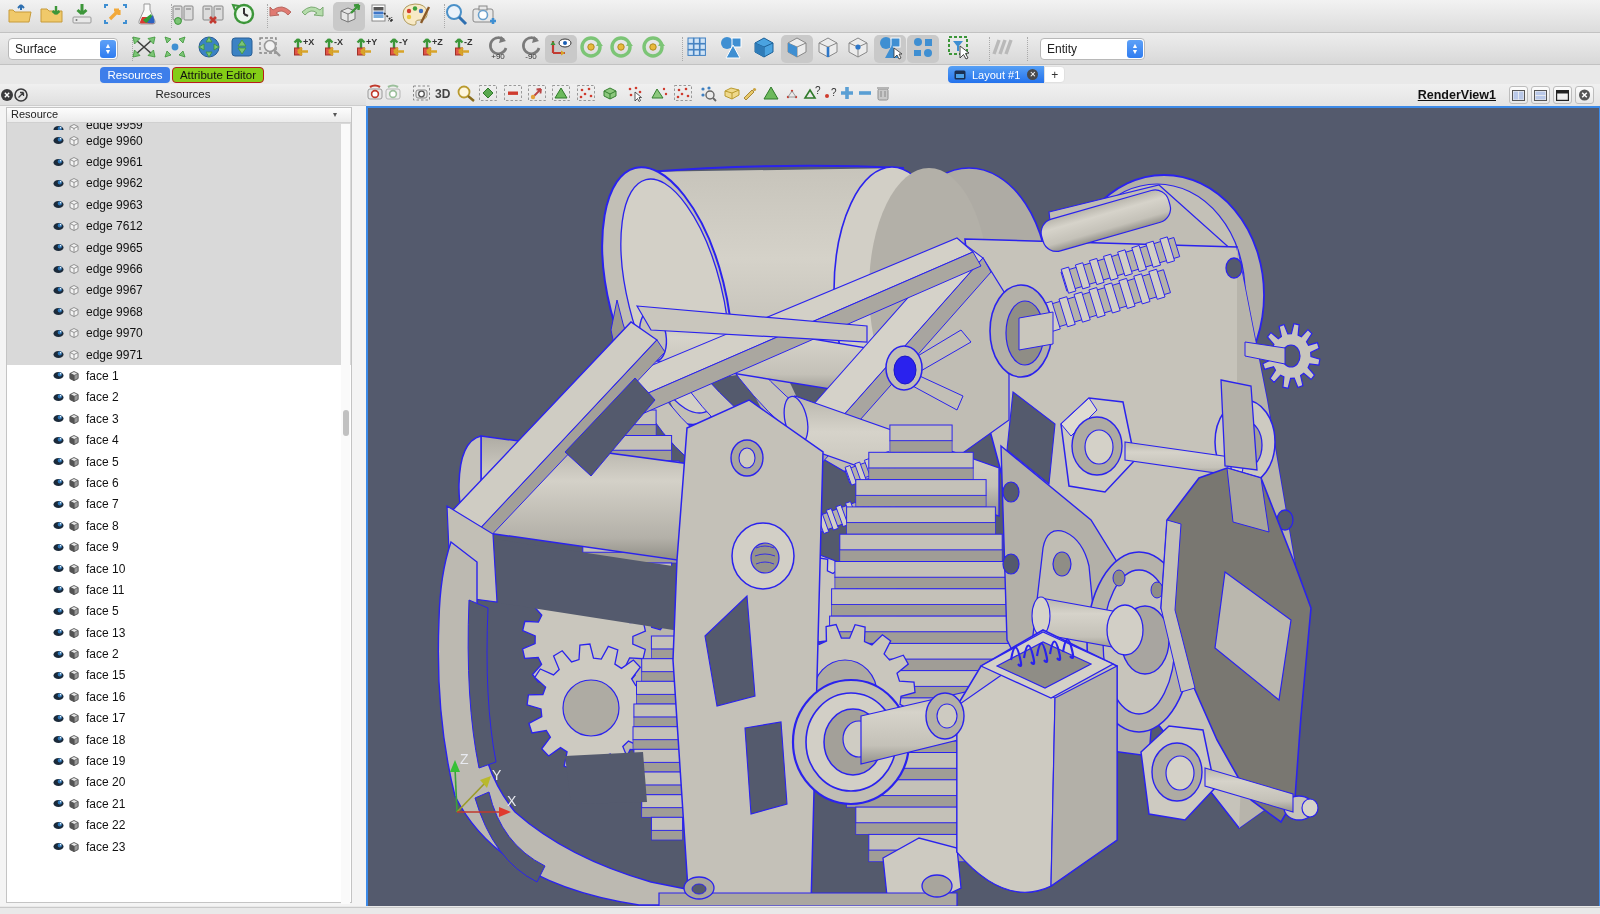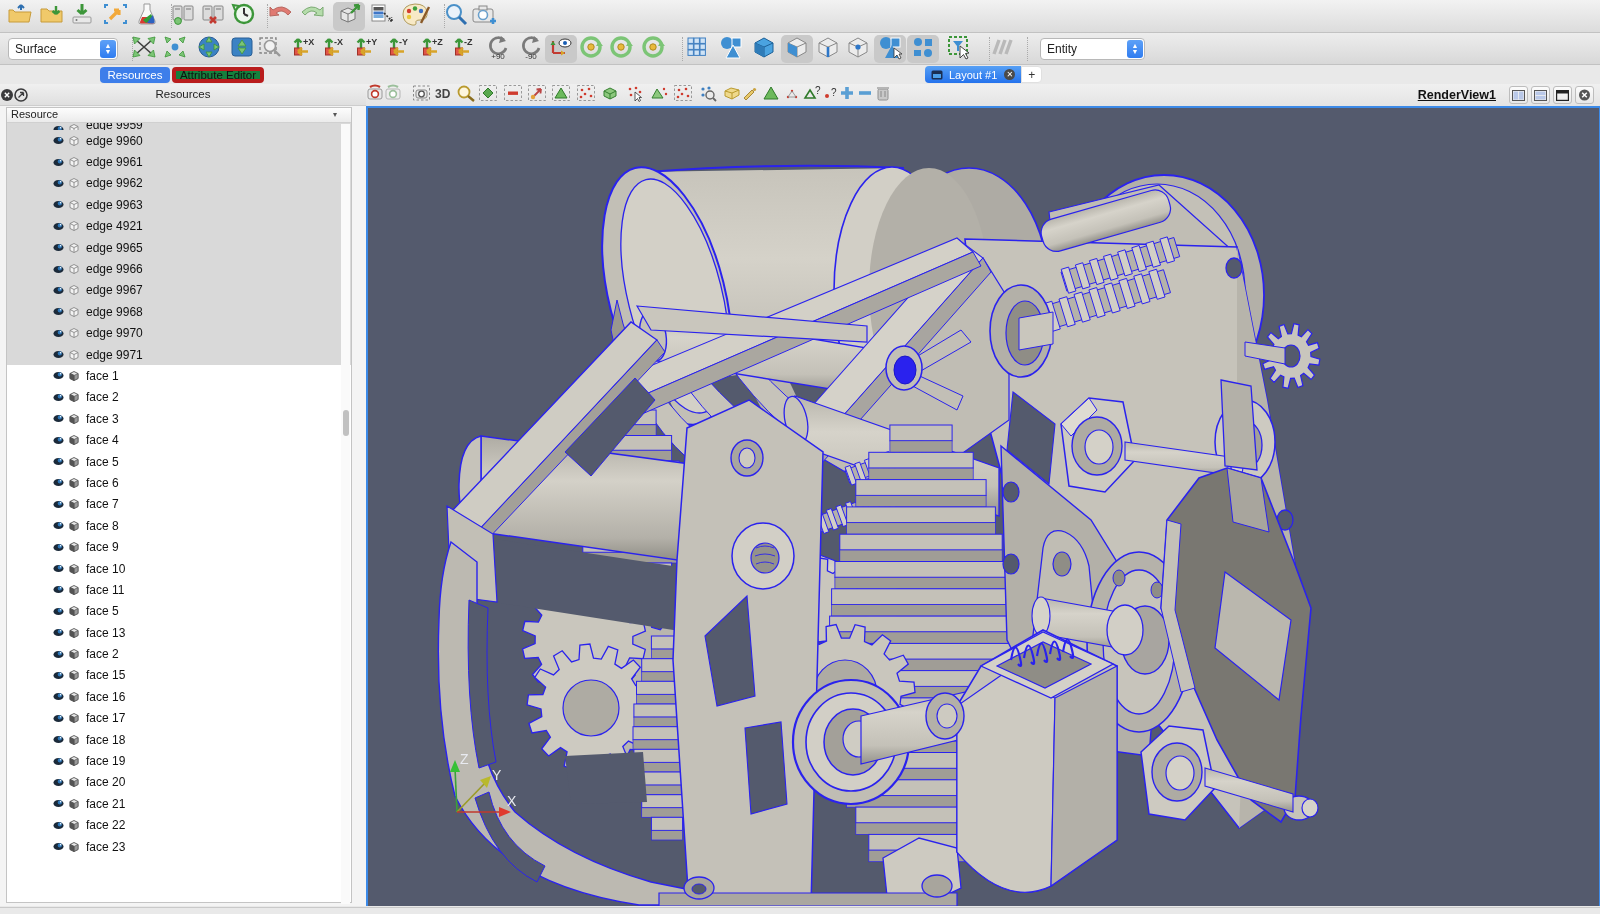--- a/index.html
+++ b/index.html
@@ -288,24 +288,24 @@
         <g stroke="#b9b9b9" stroke-width="3.4">
           <path d="M8,20 L13,6"></path>
           <path d="M14,20 L19,6"></path>
           <path d="M20,20 L25,6"></path>
         </g>
       </svg></div>
     <div class="combo" style="position:absolute;left:1040px;top:5px;width:105px;padding-left:6px">Entity<span class="stepper">▲<br>▼</span></div>
   </div>
 <div id="tabrow">
     <div class="ptab" style="left:100px;width:70px;background:#3d7eea;color:#fff;">Resources</div>
-    <div class="ptab" style="left:172px;width:92px;background:#15803d;color:#111;border:4px solid #b91c1c;">Attribute Editor</div>
+    <div class="ptab" style="left:172px;width:92px;background:#84cc16;color:#111;border:1px solid #b91c1c;">Attribute Editor</div>
   </div>
 <div id="lay-tabs">
-    <div style="height:17px;background:linear-gradient(#57a0f5,#2472ec);border-radius:4px 0 0 4px;display:flex;align-items:center;color:#fff;font-size:11px;padding:0 6px;"><svg width="12" height="10" viewBox="0 0 12 10" style="margin-right:6px">
+    <div style="height:17px;background:linear-gradient(#57a0f5,#2472ec);border-radius:4px 0 0 4px;display:flex;align-items:center;color:#fff;font-size:11px;padding:0 6px;margin-left:23px;"><svg width="12" height="10" viewBox="0 0 12 10" style="margin-right:6px">
         <rect x="0.5" y="0.5" width="11" height="9" rx="1.5" fill="#1b2f52"></rect>
         <rect x="2" y="4" width="8" height="4" fill="#4da0e8"></rect>
       </svg>Layout #1 <span style="margin-left:7px;width:11px;height:11px;border-radius:6px;background:#4a4a4a;color:#fff;font-size:8px;display:flex;align-items:center;justify-content:center;">✕</span></div>
     <div style="height:17px;width:21px;background:#fff;border-radius:0 4px 4px 0;display:flex;align-items:center;justify-content:center;font-size:12px;color:#333;border:1px solid #e0e0e0;">+</div>
   </div>
 <div id="hdr-left">
     <svg width="30" height="14" viewBox="0 0 30 14" style="position:absolute;left:1px;top:4px">
       <circle cx="6" cy="7" r="6" fill="#3a3a3c"></circle>
       <path d="M3.8,4.8 L8.2,9.2 M8.2,4.8 L3.8,9.2" stroke="#fff" stroke-width="1.4"></path>
       <circle cx="20" cy="7" r="6" fill="none" stroke="#3a3a3c" stroke-width="1.6"></circle>
@@ -547,21 +547,21 @@
         <span class="lri">
           <svg width="11" height="9" viewBox="0 0 11 9" style="margin:0 4px 0 0;flex:none">
             <ellipse cx="5.5" cy="4.5" rx="5" ry="3.6" fill="#1b2a3a"></ellipse>
             <circle cx="6.8" cy="3.4" r="2.1" fill="#2e77b8"></circle>
             <circle cx="7.6" cy="2.8" r="0.8" fill="#fff"></circle>
           </svg>
           <svg width="12" height="12" viewBox="0 0 12 12" style="margin:0 6px 0 0;flex:none">
             <path d="M2,3.5 L6,1.5 L10,3.5 L10,8.5 L6,10.5 L2,8.5 Z" fill="#f3f3f3" stroke="#888" stroke-width="0.9"></path>
             <path d="M2,3.5 L6,5.5 L10,3.5 M6,5.5 L6,10.5" stroke="#888" stroke-width="0.9" fill="none"></path>
           </svg>
-          <span class="lt">edge 4921</span>
+          <span class="lt">edge 7612</span>
         </span>
       </div>
       <div class="lr sel">
         <span class="lri">
           <svg width="11" height="9" viewBox="0 0 11 9" style="margin:0 4px 0 0;flex:none">
             <ellipse cx="5.5" cy="4.5" rx="5" ry="3.6" fill="#1b2a3a"></ellipse>
             <circle cx="6.8" cy="3.4" r="2.1" fill="#2e77b8"></circle>
             <circle cx="7.6" cy="2.8" r="0.8" fill="#fff"></circle>
           </svg>
           <svg width="12" height="12" viewBox="0 0 12 12" style="margin:0 6px 0 0;flex:none">

